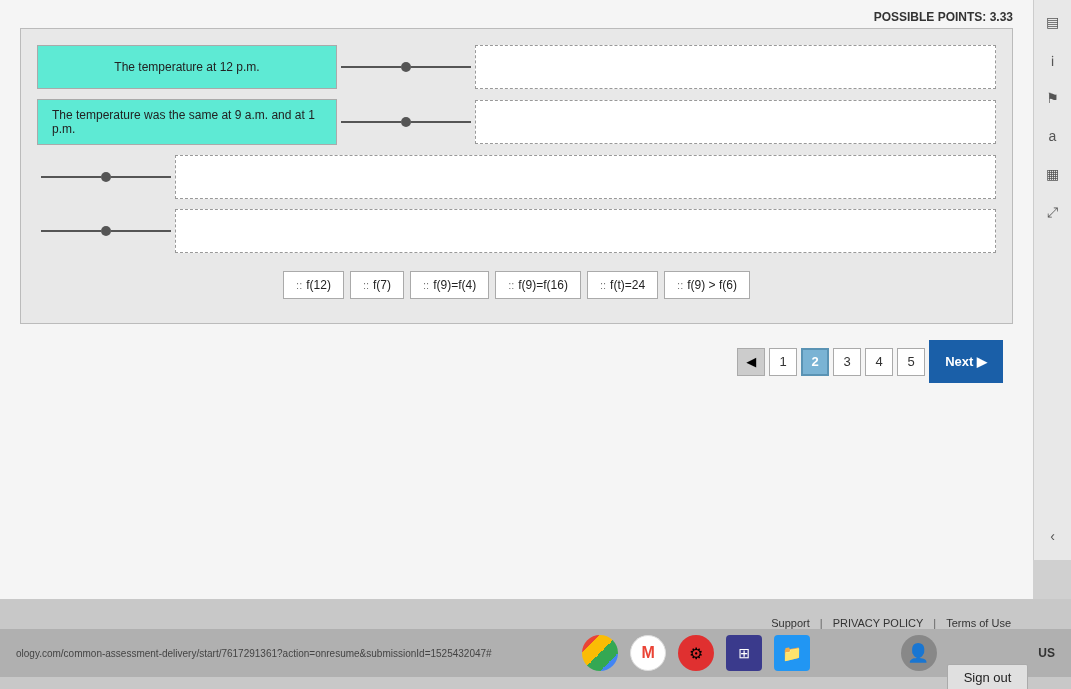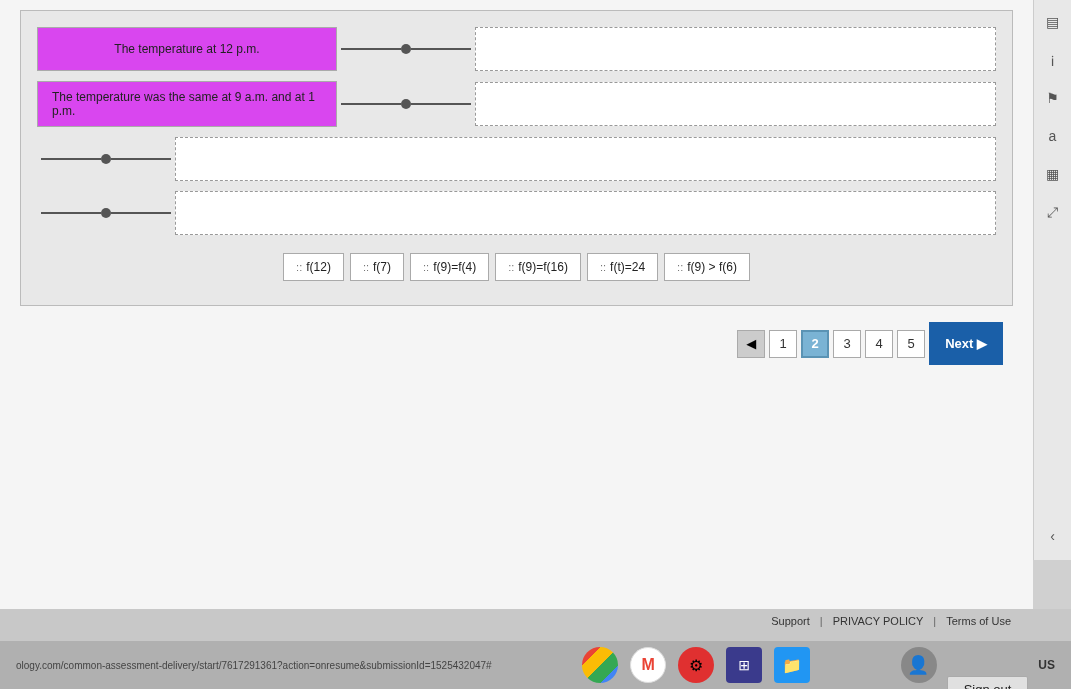--- a/index.html
+++ b/index.html
@@ -73,21 +73,21 @@
       margin-bottom: 16px;
     }
 
     .match-row {
       display: flex;
       align-items: center;
       margin-bottom: 10px;
     }
 
     .match-statement {
-      background: #d946ef;
+      background: #5eead4;
       border: 1px solid #aaa;
       padding: 8px 14px;
       min-width: 300px;
       max-width: 300px;
       font-size: 12px;
       color: #222;
       text-align: left;
       display: flex;
       align-items: center;
       justify-content: center;
@@ -199,24 +199,24 @@
       cursor: pointer;
       display: flex;
       align-items: center;
       gap: 4px;
       font-weight: bold;
     }
 
     
     .footer-bar {
       background: #c8c8c8;
-      height: 80px;
+      height: 90px;
       display: flex;
       flex-direction: column;
-      justify-content: space-between;
+      justify-content: center;
     }
 
     .footer-links {
       display: flex;
       justify-content: flex-end;
       align-items: center;
       padding: 6px 60px 0 20px;
       font-size: 11px;
       color: #333;
       gap: 10px;
@@ -308,20 +308,21 @@
   <div class="sidebar-icon">▤</div>
   <div class="sidebar-icon">ℹ</div>
   <div class="sidebar-icon">⚑</div>
   <div class="sidebar-icon">a</div>
   <div class="sidebar-icon">▦</div>
   <div class="sidebar-icon">⤢</div>
   <div style="margin-top: auto; margin-bottom: 10px;" class="sidebar-icon">‹</div>
 </div>
 
 <div class="main-content">
+  <div class="points-label">POSSIBLE POINTS: 3.33</div>
 
   <div class="matching-container">
 
     <div class="match-row">
       <div class="match-statement">The temperature at 12 p.m.</div>
       <div class="match-line">
         <div class="match-horiz-line"></div>
         <div class="match-dot"></div>
         <div class="match-horiz-line"></div>
       </div>

